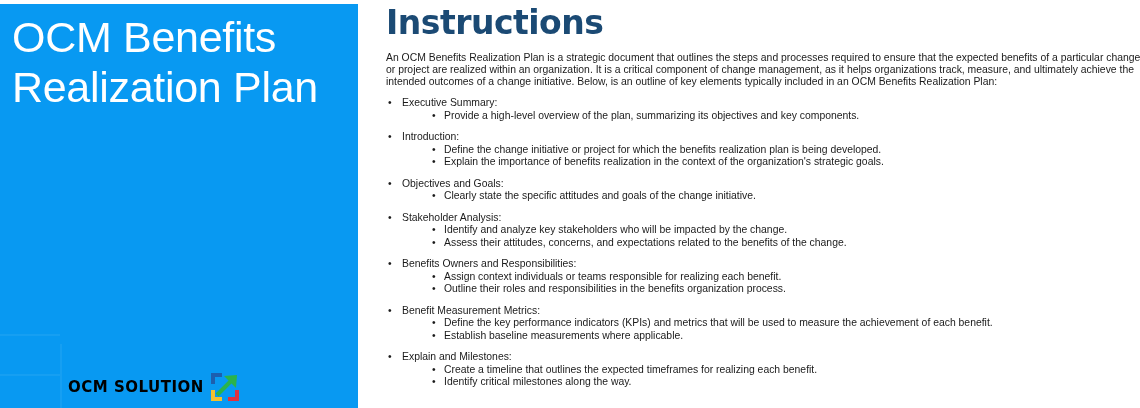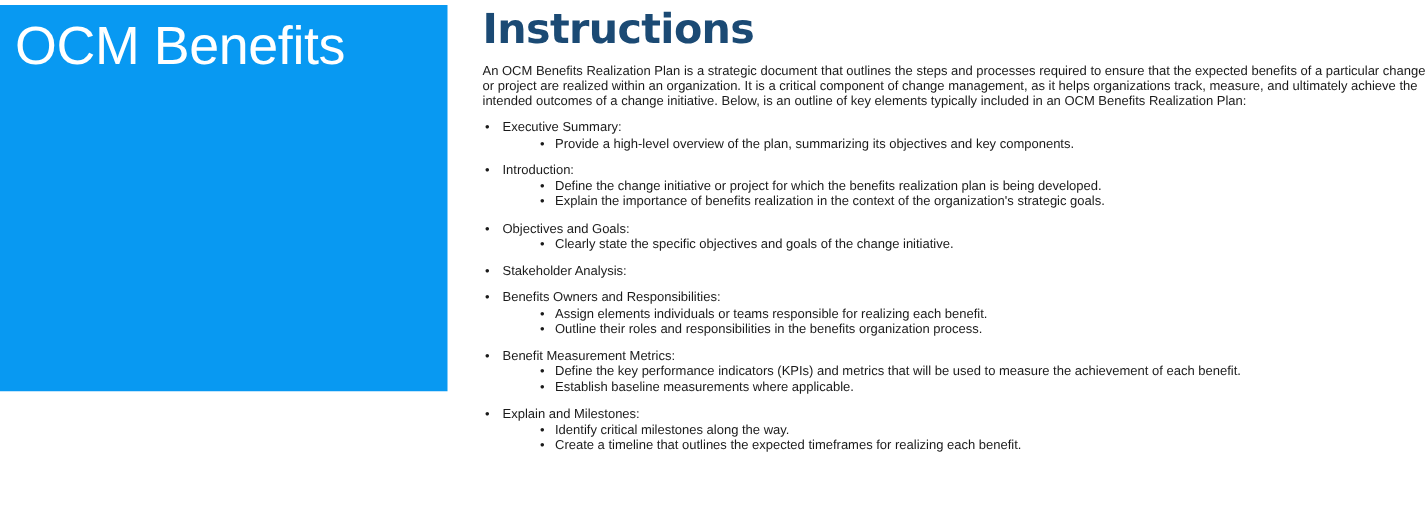--- a/index.html
+++ b/index.html
@@ -2,21 +2,21 @@
 <html><head>
 <meta charset="utf-8">
 <style>
   html, body { margin: 0; padding: 0; }
   body {
     width: 1140px; height: 408px; overflow: hidden;
     background: #ffffff; position: relative;
     font-family: "Liberation Sans", sans-serif;
   }
   .cover {
-    position: absolute; left: 0; top: 4px; width: 358px; height: 309px;
+    position: absolute; left: 0; top: 4px; width: 358px; height: 404px;
     background: #0899f2; overflow: hidden;
   }
   .cover .deco {
     position: absolute; background: rgba(255,255,255,0.06);
   }
   .cover-title {
     position: absolute; left: 12px; top: 8px; width: 346px;
     color: #ffffff; font-size: 43px; line-height: 50px; font-weight: normal;
     letter-spacing: -0.3px; white-space: nowrap;
   }
@@ -52,20 +52,21 @@
 </head>
 <body>
 
 <div class="cover">
   <div class="deco" style="left:0;top:330px;width:60px;height:2px;"></div>
   <div class="deco" style="left:60px;top:340px;width:2px;height:64px;"></div>
   <div class="deco" style="left:0;top:370px;width:60px;height:2px;"></div>
 
   <div class="cover-title">
     <div>OCM Benefits</div>
+    <div>Realization Plan</div>
   </div>
 
   <div class="brand">
     <span class="brand-text">OCM SOLUTION</span>
     <svg class="brand-logo" viewBox="0 0 30 30">
       <path d="M3 12 V3 H12" fill="none" stroke="#1d5fae" stroke-width="4"></path>
       <path d="M3 18 V27 H12" fill="none" stroke="#f3c12e" stroke-width="4"></path>
       <path d="M27 18 V27 H18" fill="none" stroke="#e0313f" stroke-width="4"></path>
       <line x1="7" y1="23" x2="23" y2="7" stroke="#2bb34a" stroke-width="4"></line>
       <polygon points="14,4 27,3 26,16" fill="#2bb34a"></polygon>
@@ -86,41 +87,45 @@
     <li>
       <div class="sec-head">Introduction:</div>
       <ul class="subs">
         <li>Define the change initiative or project for which the benefits realization plan is being developed.</li>
         <li>Explain the importance of benefits realization in the context of the organization's strategic goals.</li>
       </ul>
     </li>
     <li>
       <div class="sec-head">Objectives and Goals:</div>
       <ul class="subs">
-        <li>Clearly state the specific objectives and goals of the change initiative.</li>
+        <li>Clearly state the specific attitudes and goals of the change initiative.</li>
       </ul>
     </li>
     <li>
       <div class="sec-head">Stakeholder Analysis:</div>
+      <ul class="subs">
+        <li>Identify and analyze key stakeholders who will be impacted by the change.</li>
+        <li>Assess their attitudes, concerns, and expectations related to the benefits of the change.</li>
+      </ul>
     </li>
     <li>
       <div class="sec-head">Benefits Owners and Responsibilities:</div>
       <ul class="subs">
-        <li>Assign elements individuals or teams responsible for realizing each benefit.</li>
+        <li>Assign context individuals or teams responsible for realizing each benefit.</li>
         <li>Outline their roles and responsibilities in the benefits organization process.</li>
       </ul>
     </li>
     <li>
       <div class="sec-head">Benefit Measurement Metrics:</div>
       <ul class="subs">
         <li>Define the key performance indicators (KPIs) and metrics that will be used to measure the achievement of each benefit.</li>
         <li>Establish baseline measurements where applicable.</li>
       </ul>
     </li>
     <li>
       <div class="sec-head">Explain and Milestones:</div>
       <ul class="subs">
+        <li>Create a timeline that outlines the expected timeframes for realizing each benefit.</li>
         <li>Identify critical milestones along the way.</li>
-        <li>Create a timeline that outlines the expected timeframes for realizing each benefit.</li>
       </ul>
     </li>
   </ul>
 </div>
 
 </body></html>

